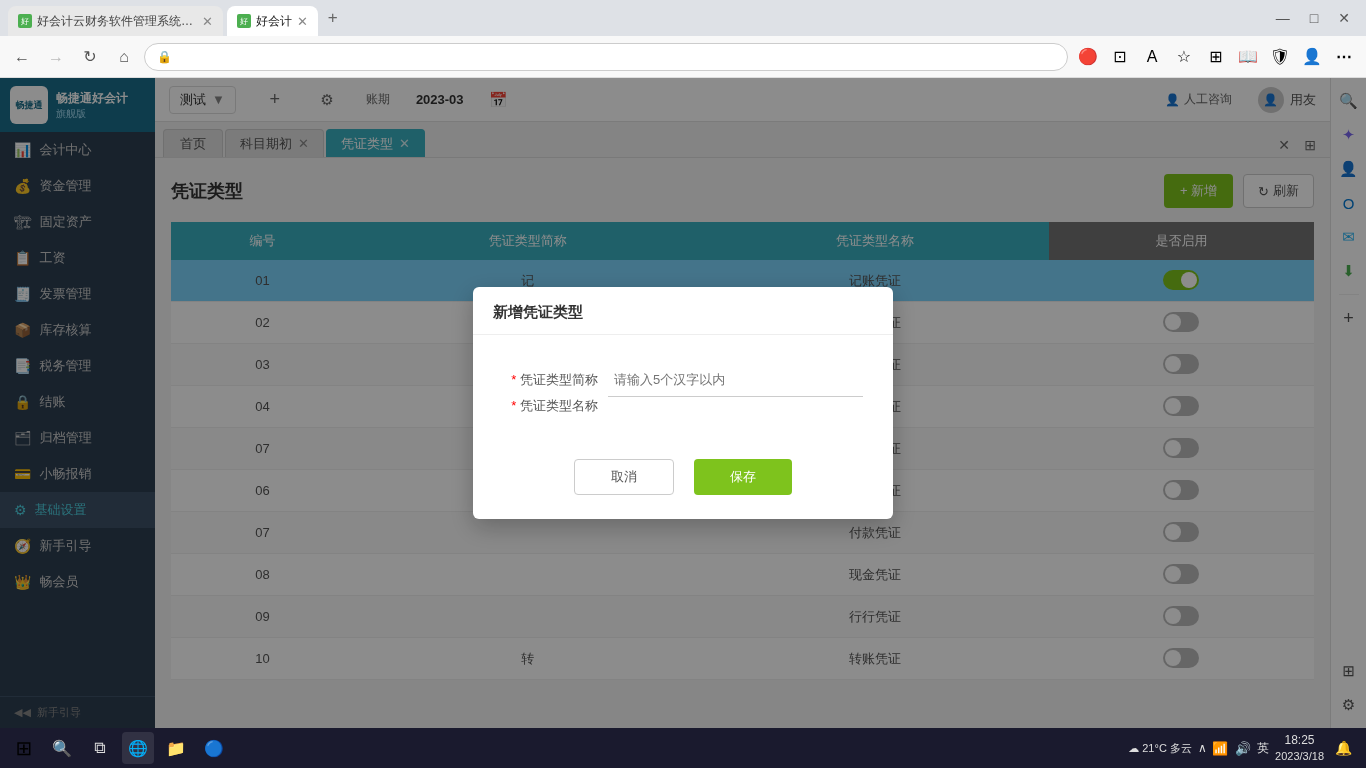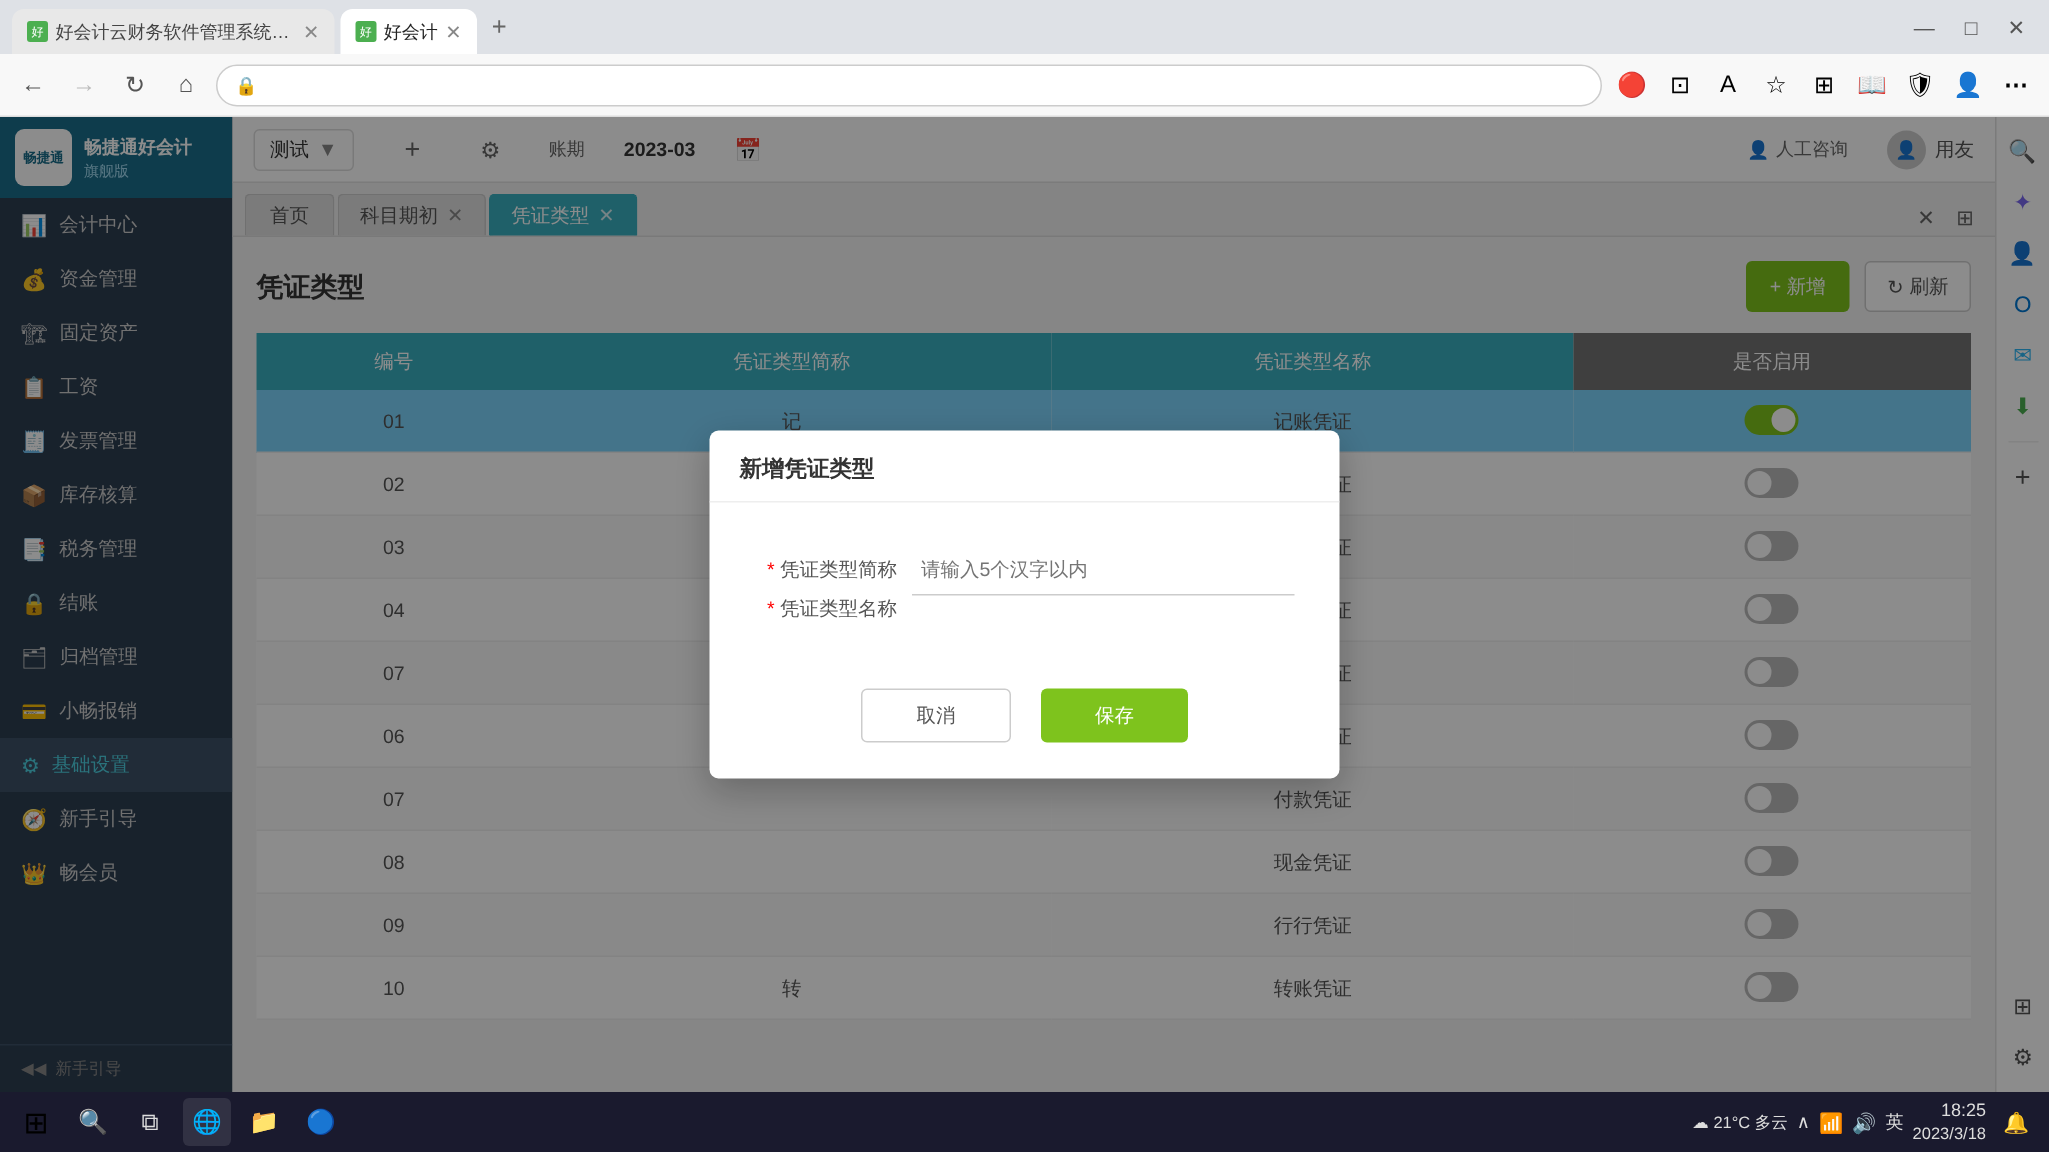--- a/index.html
+++ b/index.html
@@ -313,19 +313,19 @@
   <div style="width:32px;height:32px;display:flex;align-items:center;justify-content:center;cursor:pointer;background:rgba(255,255,255,0.1);border-radius:4px;font-size:16px;">🌐</div>
   <div style="width:32px;height:32px;display:flex;align-items:center;justify-content:center;cursor:pointer;font-size:16px;color:#ddd;">📁</div>
   <div style="width:32px;height:32px;display:flex;align-items:center;justify-content:center;cursor:pointer;font-size:16px;">🔵</div>
   <div style="flex:1;"></div>
   <div style="display:flex;align-items:center;gap:6px;color:#ddd;font-size:12px;">
     <span style="font-size:11px;">☁ <span>21°C 多云</span></span>
     <span style="cursor:pointer;">∧</span>
     <span style="font-size:13px;">📶</span>
     <span style="font-size:13px;">🔊</span>
     <span style="font-size:12px;">英</span>
-    <div style="text-align:right;line-height:1.4;cursor:pointer;">
+    <div style="text-align:center;line-height:1.4;cursor:pointer;">
       <div style="font-size:12px;">18:25</div>
       <div style="font-size:11px;">2023/3/18</div>
     </div>
     <div style="width:28px;height:28px;display:flex;align-items:center;justify-content:center;cursor:pointer;font-size:14px;">🔔</div>
   </div>
 </div>
 
 </body></html>

